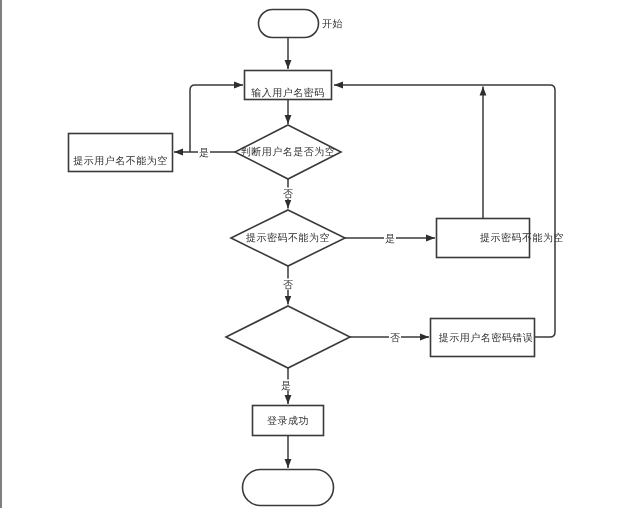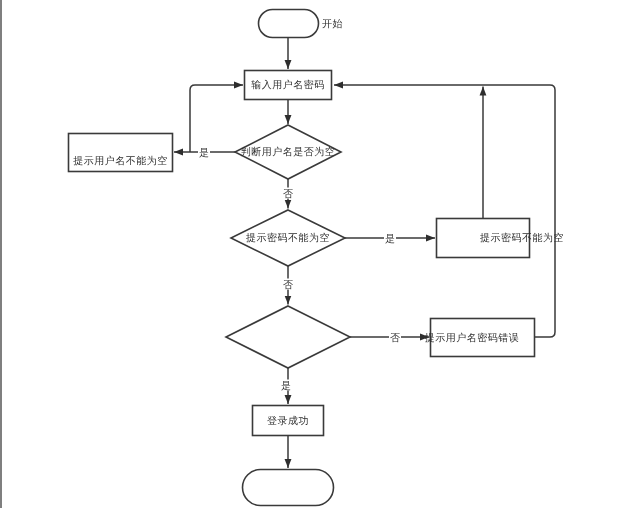--- a/index.html
+++ b/index.html
@@ -74,26 +74,26 @@
       <path d="M483,218 L483,86.5" marker-end="url(#arrow)"></path>
       <path d="M288,266 L288,304.5" marker-end="url(#arrow)"></path>
       <path d="M350,337 L429,337" marker-end="url(#arrow)"></path>
       <path d="M534.5,337 L550,337 Q555,337 555,332 L555,90 Q555,85 550,85 L334,85" marker-end="url(#arrow)"></path>
       <path d="M288,368 L288,404" marker-end="url(#arrow)"></path>
       <path d="M288,435.5 L288,468" marker-end="url(#arrow)"></path>
     </g>
   </svg>
 
   <div class="node-label" style="left:258px; top:9px;   width:61px;  height:29px;padding-left:44px;">开始</div>
-  <div class="node-label" style="left:244px; top:70px;  width:88px;  height:30px;">输入用户名密码</div>
+  <div class="node-label" style="left:244px; top:78px;  width:88px;  height:30px;">输入用户名密码</div>
   <div class="node-label" style="left:235px; top:125px; width:106px; height:54px;font-family:Liberation Serif, serif;">判断用户名是否为空</div>
   <div class="node-label" style="left:68px;  top:133px; width:105px; height:56px;">提示用户名不能为空</div>
   <div class="node-label" style="left:231px; top:210px; width:114px; height:56px;">提示密码不能为空</div>
   <div class="node-label" style="left:436px; top:218px; width:94px;  height:40px;margin-left:39px;">提示密码不能为空</div>
-  <div class="node-label" style="left:430px; top:318px; width:84px; height:39px;">提示用户名密码错误</div>
+  <div class="node-label" style="left:444px; top:318px; width:84px; height:39px;">提示用户名密码错误</div>
   <div class="node-label" style="left:252px; top:405px; width:72px;  height:31px;text-align:right;">登录成功</div>
 
   <div class="edge-label" style="left:204px; top:152px;">是</div>
   <div class="edge-label" style="left:288px; top:193px;">否</div>
   <div class="edge-label" style="left:390px; top:238px;">是</div>
   <div class="edge-label" style="left:288px; top:284px;">否</div>
   <div class="edge-label" style="left:395px; top:337px;">否</div>
   <div class="edge-label" style="left:286px; top:385px;">是</div>
 </div>
 

